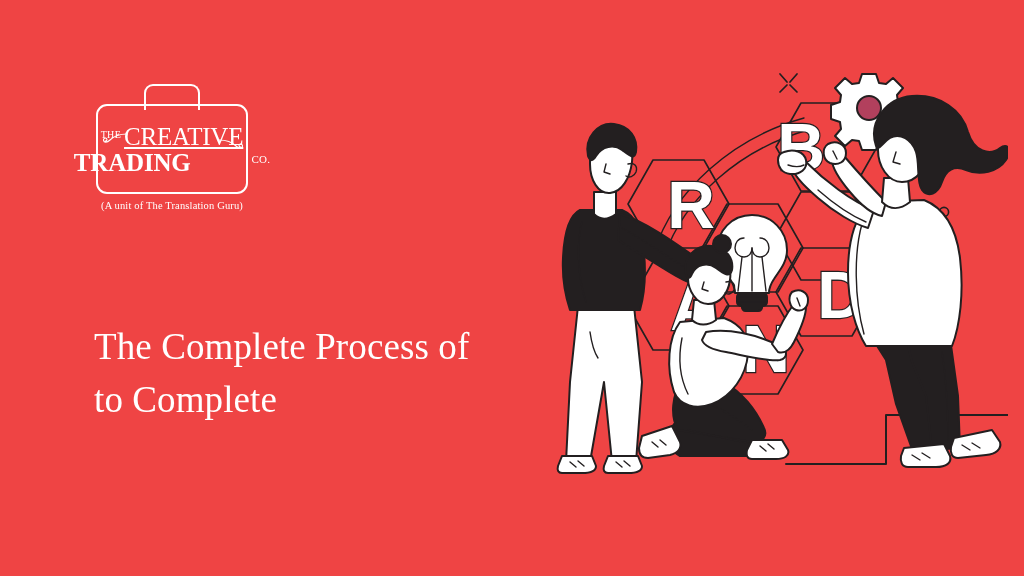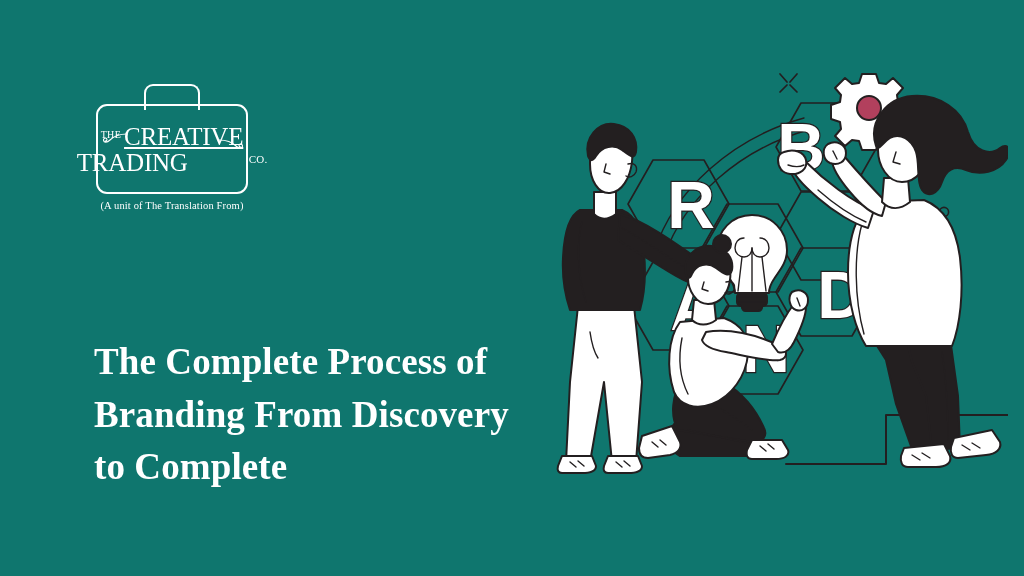--- a/index.html
+++ b/index.html
@@ -13,21 +13,21 @@
 
   body {
     font-family: "Liberation Serif", serif;
     background: #b2405d;
   }
 
   .banner {
     position: relative;
     width: 1024px;
     height: 576px;
-    background: #0f766e;
+    background: #ef4444;
     overflow: hidden;
   }
 
   
   .logo-block {
     position: absolute;
     left: 88px;
     top: 84px;
     width: 168px;
   }
@@ -96,21 +96,21 @@
   .wm-creative {
     font-size: 25px;
     letter-spacing: -0.2px;
     font-weight: 400;
     text-decoration: underline;
   }
 
   .wm-trading {
     font-size: 25px;
     letter-spacing: -0.2px;
-    font-weight: 400;
+    font-weight: 700;
   }
 
   .wm-co {
     font-size: 11px;
     letter-spacing: 0.2px;
     margin-left: 18px;
     position: relative;
     top: -8px;
     padding-left: 43px;
   }
@@ -130,25 +130,25 @@
     color: #ffffff;
     font-size: 10.5px;
     letter-spacing: 0.15px;
     white-space: nowrap;
   }
 
   
   .headline {
     position: absolute;
     left: 94px;
-    top: 336px;
+    top: 321px;
     width: 470px;
     color: #ffffff;
     font-size: 37px;
-    font-weight: bold;
+    font-weight: normal;
     line-height: 1.42;
     letter-spacing: 0.1px;
   }
 
   .headline-line { display: block; white-space: nowrap; }
 
   
   .illustration {
     position: absolute;
     left: 556px;
@@ -180,26 +180,25 @@
       </div>
 
       <svg class="flourish-left" viewBox="0 0 26 18">
         <path d="M25 3 C18 3, 12 5, 8 9 C5 12, 2 12, 1.5 9.5 C1.1 7.4, 3.4 6.2, 4.6 7.6 C5.6 8.8, 4.4 10.4, 3 10" fill="none" stroke="#ffffff" stroke-width="1.1" stroke-linecap="round"></path>
       </svg>
       <svg class="flourish-right" viewBox="0 0 26 18">
         <path d="M1 4 C8 4, 14 6, 18 10 C21 13, 24 13, 24.5 10.5 C24.9 8.4, 22.6 7.2, 21.4 8.6 C20.4 9.8, 21.6 11.4, 23 11" fill="none" stroke="#ffffff" stroke-width="1.1" stroke-linecap="round"></path>
       </svg>
     </div>
 
-    <div class="logo-tagline">(A unit of The Translation From)</div>
+    <div class="logo-tagline">(A unit of The Translation Guru)</div>
   </div>
 
   <h1 class="headline">
     <span class="headline-line">The Complete Process of</span>
-    <span class="headline-line">Branding From Discovery</span>
     <span class="headline-line">to Complete</span>
   </h1>
 
   <div class="illustration">
     <svg viewBox="0 0 452 452" xmlns="http://www.w3.org/2000/svg">
       <defs>
         <style>
           .ln  { fill:none; stroke:#231f20; stroke-width:2; stroke-linecap:round; stroke-linejoin:round; }
           .lnT { fill:none; stroke:#231f20; stroke-width:1.4; stroke-linecap:round; stroke-linejoin:round; }
           .wh  { fill:#ffffff; stroke:#231f20; stroke-width:2; stroke-linejoin:round; }

